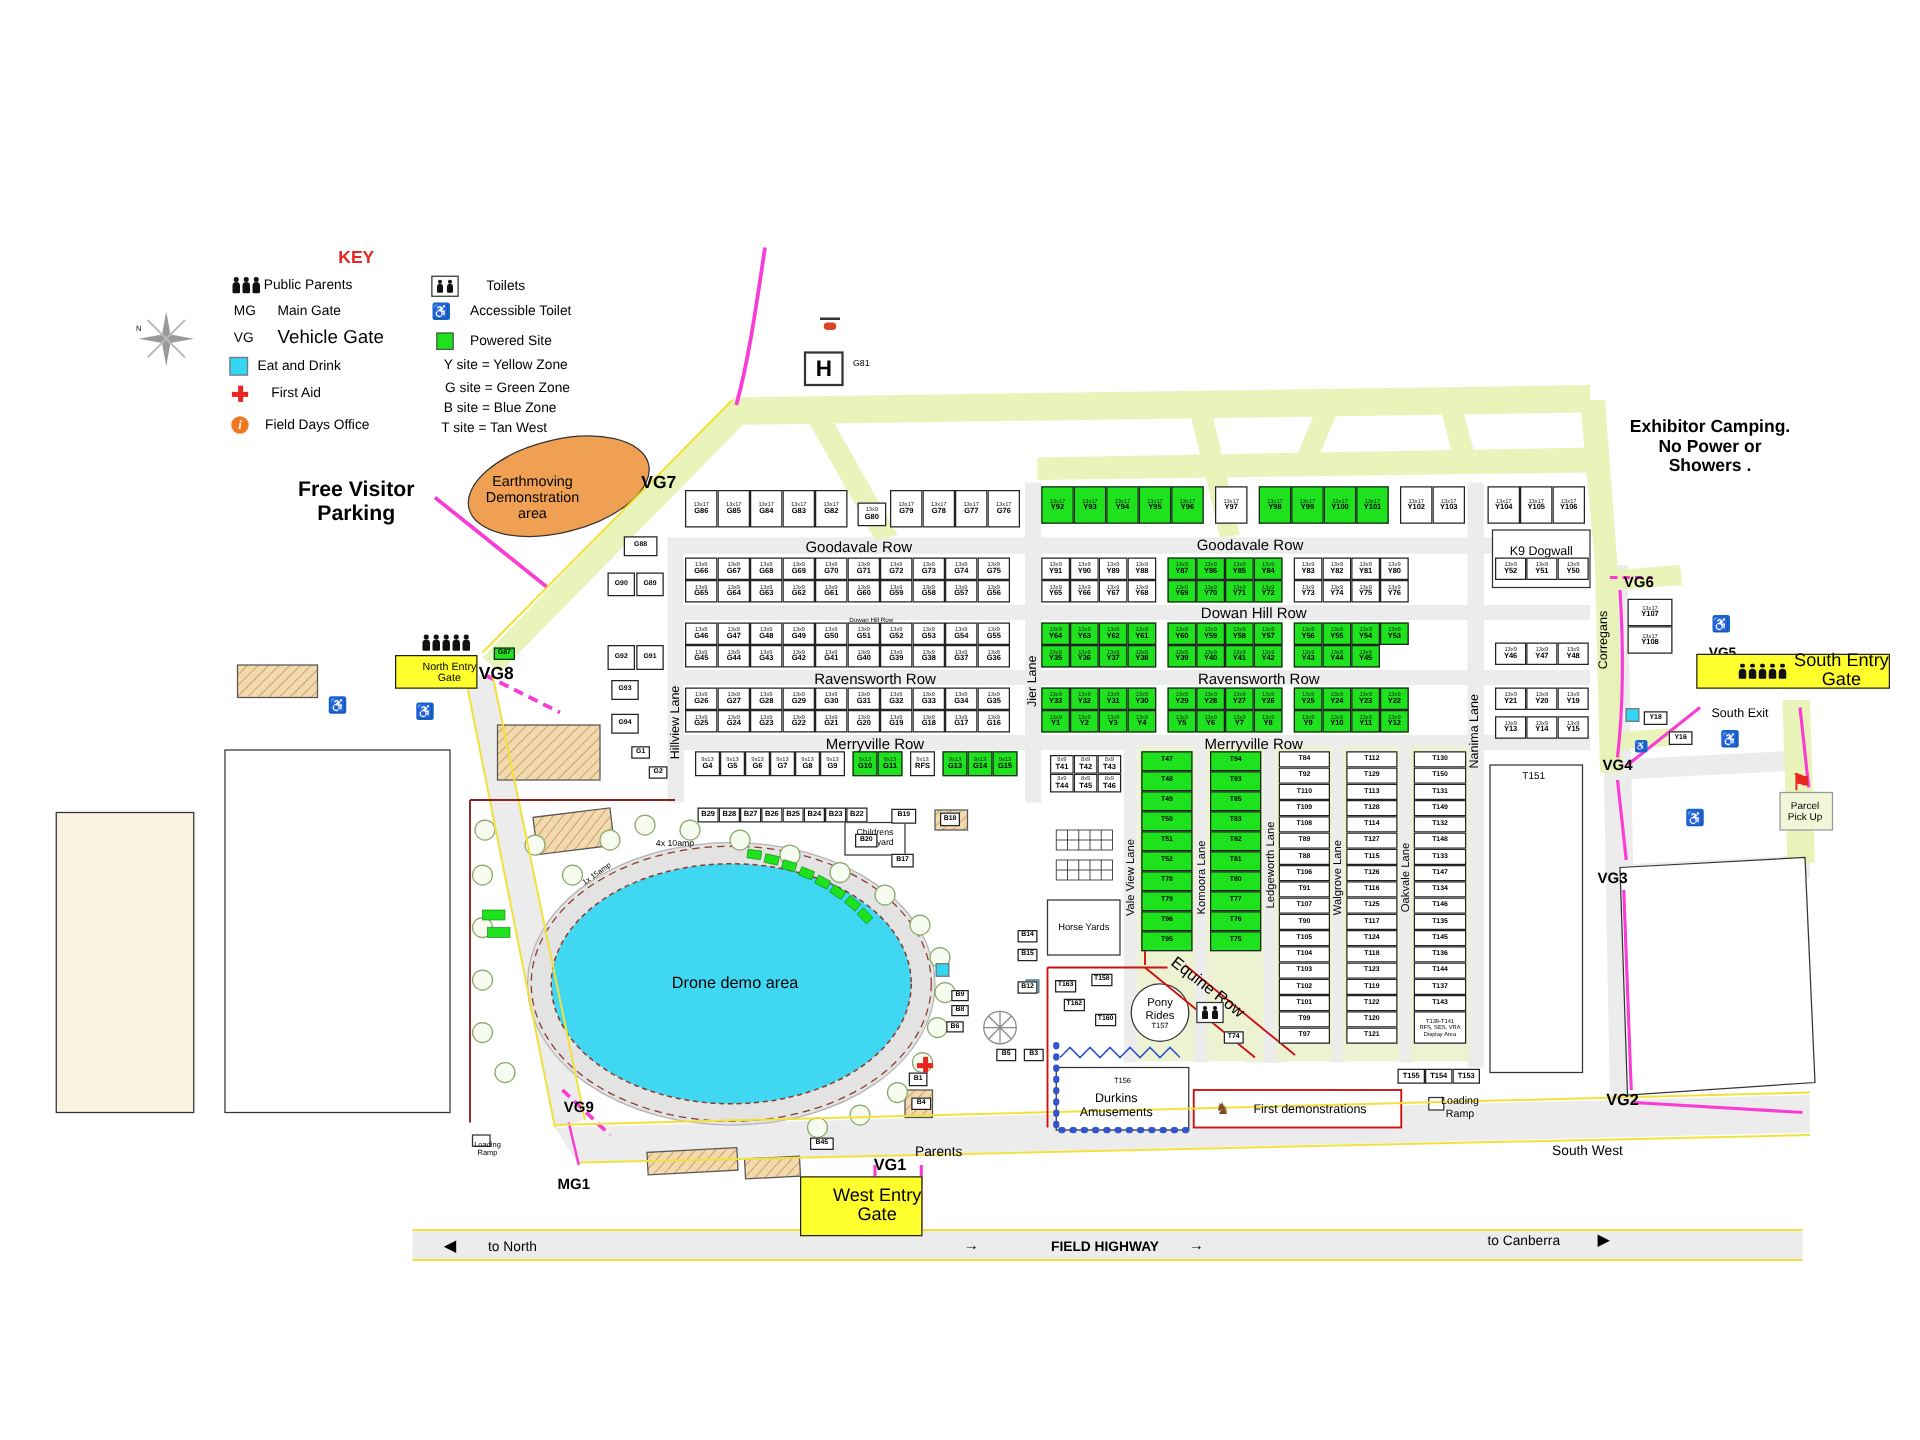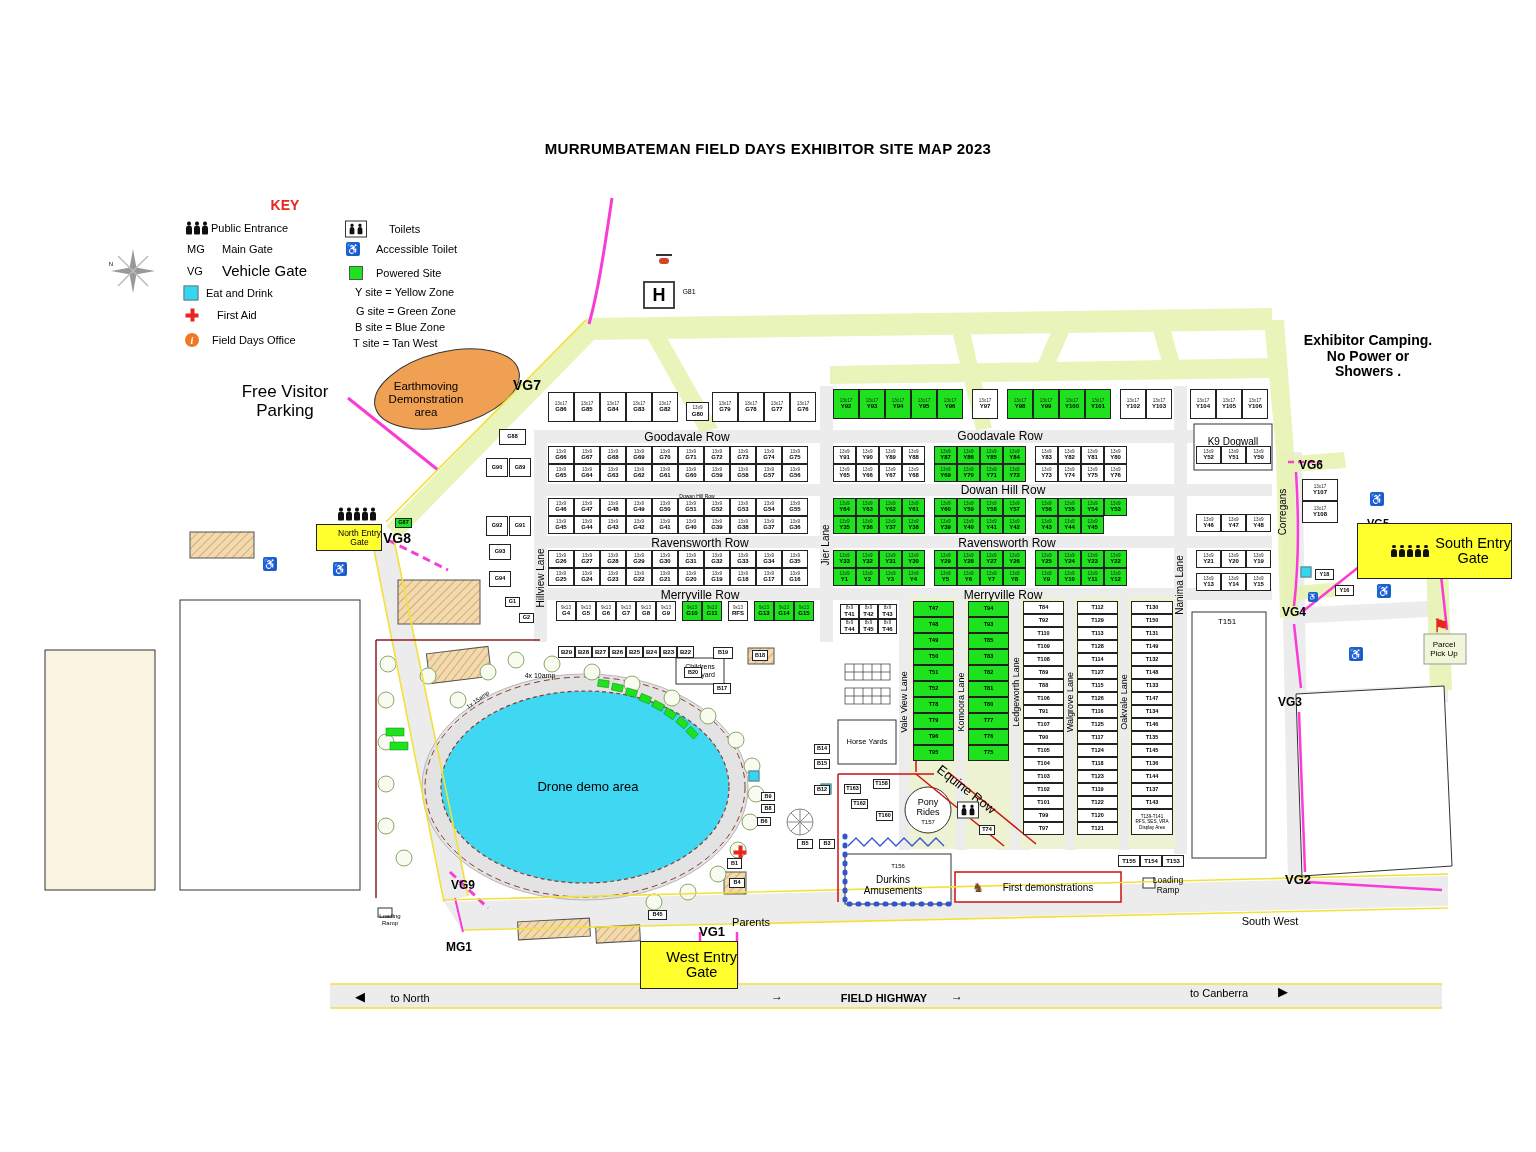--- a/index.html
+++ b/index.html
@@ -45,21 +45,20 @@
   .horse{color:#7a4a21;font-size:13px;}
   .heli{position:relative;width:16px;height:10px;}
   .heli .rotor{position:absolute;top:-3px;left:0;width:16px;height:1.6px;background:#333;}
   .heli .hbody{position:absolute;top:1px;left:3px;width:10px;height:6px;background:#d8442a;border-radius:3px;}
   .gpeople{display:flex;}
 </style>
 </head>
 <body>
 
 <div id="map">
-  <div class="map-title">MURRUMBATEMAN FIELD DAYS EXHIBITOR SITE MAP 2023</div>
 
   <svg class="base" width="1536" height="1152" viewBox="0 0 1536 1152">
     <defs>
       <pattern id="ht" width="6" height="6" patternUnits="userSpaceOnUse" patternTransform="rotate(45)">
         <rect width="6" height="6" fill="#f2d9ae"></rect>
         <line x1="0" y1="0" x2="0" y2="6" stroke="#c59a5d" stroke-width="1.4"></line>
       </pattern>
     </defs>
 
     <g fill="#ececec">
@@ -234,36 +233,36 @@
 
     <g>
       <polygon points="133,249 137,271 133,293 129,271" fill="#999"></polygon>
       <polygon points="111,271 133,267 155,271 133,275" fill="#999"></polygon>
       <path d="M118 256L148 286M148 256L118 286" stroke="#bbb" stroke-width="1.5"></path>
     </g>
   </svg>
 
   <div id="overlay">
       <div class="lbl" style="font-size: 14px; font-weight: bold; color: rgb(232, 37, 31); left: 285px; top: 206px; position: absolute; transform: translate(-50%, -50%);">KEY</div>
-      <div class="lbl" style="font-size: 11px; left: 211px; top: 228px; position: absolute; text-align: left; transform: translate(0px, -50%);">Public Entrance</div>
+      <div class="lbl" style="font-size: 11px; left: 211px; top: 228px; position: absolute; text-align: left; transform: translate(0px, -50%);">Public Parents</div>
       <div class="lbl" style="font-size: 11px; left: 187px; top: 249px; position: absolute; text-align: left; transform: translate(0px, -50%);">MG</div>
       <div class="lbl" style="font-size: 11px; left: 222px; top: 249px; position: absolute; text-align: left; transform: translate(0px, -50%);">Main Gate</div>
       <div class="lbl" style="font-size: 11px; left: 187px; top: 271px; position: absolute; text-align: left; transform: translate(0px, -50%);">VG</div>
       <div class="lbl" style="font-size: 15px; left: 222px; top: 271px; position: absolute; text-align: left; transform: translate(0px, -50%);">Vehicle Gate</div>
       <div class="lbl" style="font-size: 11px; left: 206px; top: 293px; position: absolute; text-align: left; transform: translate(0px, -50%);">Eat and Drink</div>
       <div class="lbl" style="font-size: 11px; left: 217px; top: 315px; position: absolute; text-align: left; transform: translate(0px, -50%);">First Aid</div>
       <div class="lbl" style="font-size: 11px; left: 212px; top: 340px; position: absolute; text-align: left; transform: translate(0px, -50%);">Field Days Office</div>
       <div class="lbl" style="font-size: 11px; left: 389px; top: 229px; position: absolute; text-align: left; transform: translate(0px, -50%);">Toilets</div>
       <div class="lbl" style="font-size: 11px; left: 376px; top: 249px; position: absolute; text-align: left; transform: translate(0px, -50%);">Accessible Toilet</div>
       <div class="lbl" style="font-size: 11px; left: 376px; top: 273px; position: absolute; text-align: left; transform: translate(0px, -50%);">Powered Site</div>
       <div class="lbl" style="font-size: 11px; left: 355px; top: 292px; position: absolute; text-align: left; transform: translate(0px, -50%);">Y site = Yellow Zone</div>
       <div class="lbl" style="font-size: 11px; left: 356px; top: 311px; position: absolute; text-align: right; transform: translate(0px, -50%);">G site = Green Zone</div>
       <div class="lbl" style="font-size: 11px; left: 355px; top: 327px; position: absolute; text-align: left; transform: translate(0px, -50%);">B site = Blue Zone</div>
       <div class="lbl" style="font-size: 11px; left: 353px; top: 343px; position: absolute; text-align: left; transform: translate(0px, -50%);">T site = Tan West</div>
-      <div class="lbl" style="font-size: 17px; font-weight: normal; left: 285px; top: 401px; position: absolute; transform: translate(-50%, -50%);">Free Visitor
+      <div class="lbl" style="font-size: 17px; font-weight: bold; left: 285px; top: 401px; position: absolute; transform: translate(-50%, -50%);">Free Visitor
 Parking</div>
       <div class="lbl" style="font-size: 11.5px; left: 426px; top: 399px; position: absolute; transform: translate(-50%, -50%);">Earthmoving
 Demonstration
 area</div>
       <div class="lbl" style="font-size: 14px; font-weight: bold; left: 1368px; top: 357px; position: absolute; transform: translate(-50%, -50%);">Exhibitor Camping.
 No Power or
 Showers .</div>
       <div class="lbl" style="font-size: 12px; left: 687px; top: 438px; position: absolute; transform: translate(-50%, -50%);">Goodavale Row</div>
       <div class="lbl" style="font-size: 12px; left: 1000px; top: 437px; position: absolute; transform: translate(-50%, -50%);">Goodavale Row</div>
       <div class="lbl" style="font-size: 5px; left: 697px; top: 497px; position: absolute; transform: translate(-50%, -50%);">Dowan Hill Row</div>
@@ -1465,16 +1464,16 @@
       <div class="cell" style="left: 1315px; top: 569px; position: absolute; width: 19px; height: 11px;">
         <div class="cd sm">Y18</div>
       </div>
       <div class="cell" style="left: 1335px; top: 585px; position: absolute; width: 19px; height: 11px;">
         <div class="cd sm">Y16</div>
       </div>
       <div class="gate" style="left: 316px; top: 524px; position: absolute; width: 66px; height: 27px; font-size: 8.5px; background: rgb(255, 255, 46);"><div class="gtext">North Entry
 Gate</div></div>
       <div class="gate" style="left: 640px; top: 941px; position: absolute; width: 98px; height: 48px; font-size: 14.5px; background: rgb(255, 255, 46);"><div class="gtext">West Entry
 Gate</div></div>
-      <div class="gate" style="left: 1357px; top: 523px; position: absolute; width: 155px; height: 56px; font-size: 14.5px; background: rgb(255, 255, 46);"><div class="gpeople"><div class="pp"></div><div class="pp"></div><div class="pp"></div><div class="pp"></div><div class="pp"></div></div><div class="gtext">South Entry
+      <div class="gate" style="left: 1357px; top: 523px; position: absolute; width: 155px; height: 28px; font-size: 14.5px; background: rgb(255, 255, 46);"><div class="gpeople"><div class="pp"></div><div class="pp"></div><div class="pp"></div><div class="pp"></div><div class="pp"></div></div><div class="gtext">South Entry
 Gate</div></div>
     </div>
 </div>
 
 </body></html>

